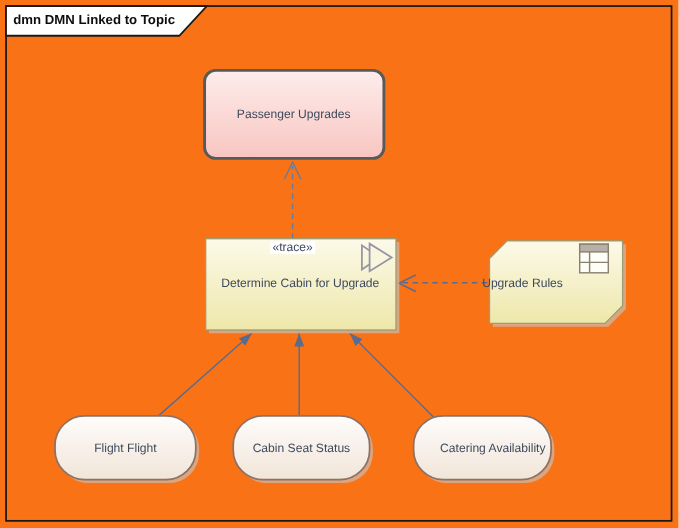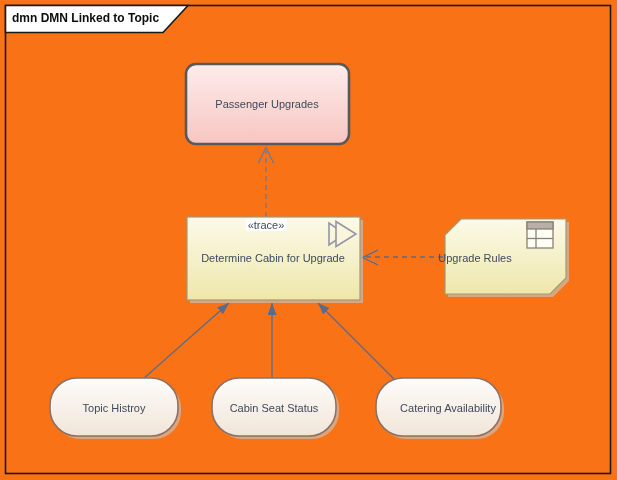--- a/index.html
+++ b/index.html
@@ -111,18 +111,18 @@
   <div class="frame-title">dmn DMN Linked to Topic</div>
 
   <div class="lbl" style="left:267px;top:104px;">Passenger Upgrades</div>
 
   <div class="lbl trace-lbl" style="left:266px;top:186px;">«trace»</div>
 
   <div class="lbl" style="left:273px;top:258px;">Determine Cabin for Upgrade</div>
 
   <div class="lbl" style="left:475px;top:258px;">Upgrade Rules</div>
 
-  <div class="lbl" style="left:114px;top:408px;">Topic Histroy</div>
+  <div class="lbl" style="left:114px;top:408px;">Flight Flight</div>
 
   <div class="lbl" style="left:274px;top:408px;">Cabin Seat Status</div>
 
   <div class="lbl" style="left:448px;top:408px;">Catering Availability</div>
 </div>
 
 </body></html>

